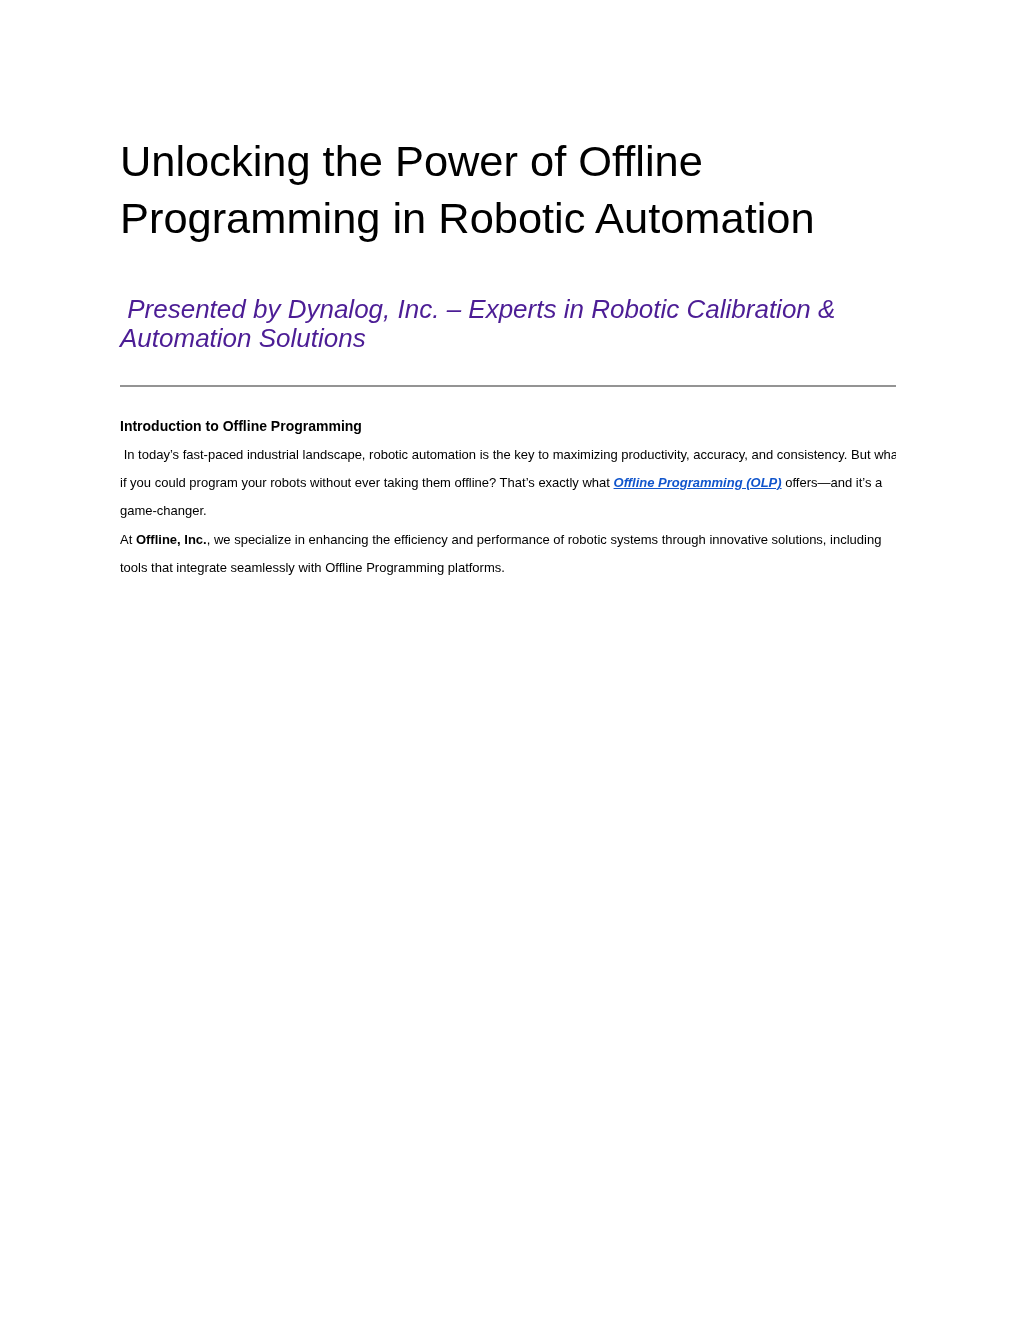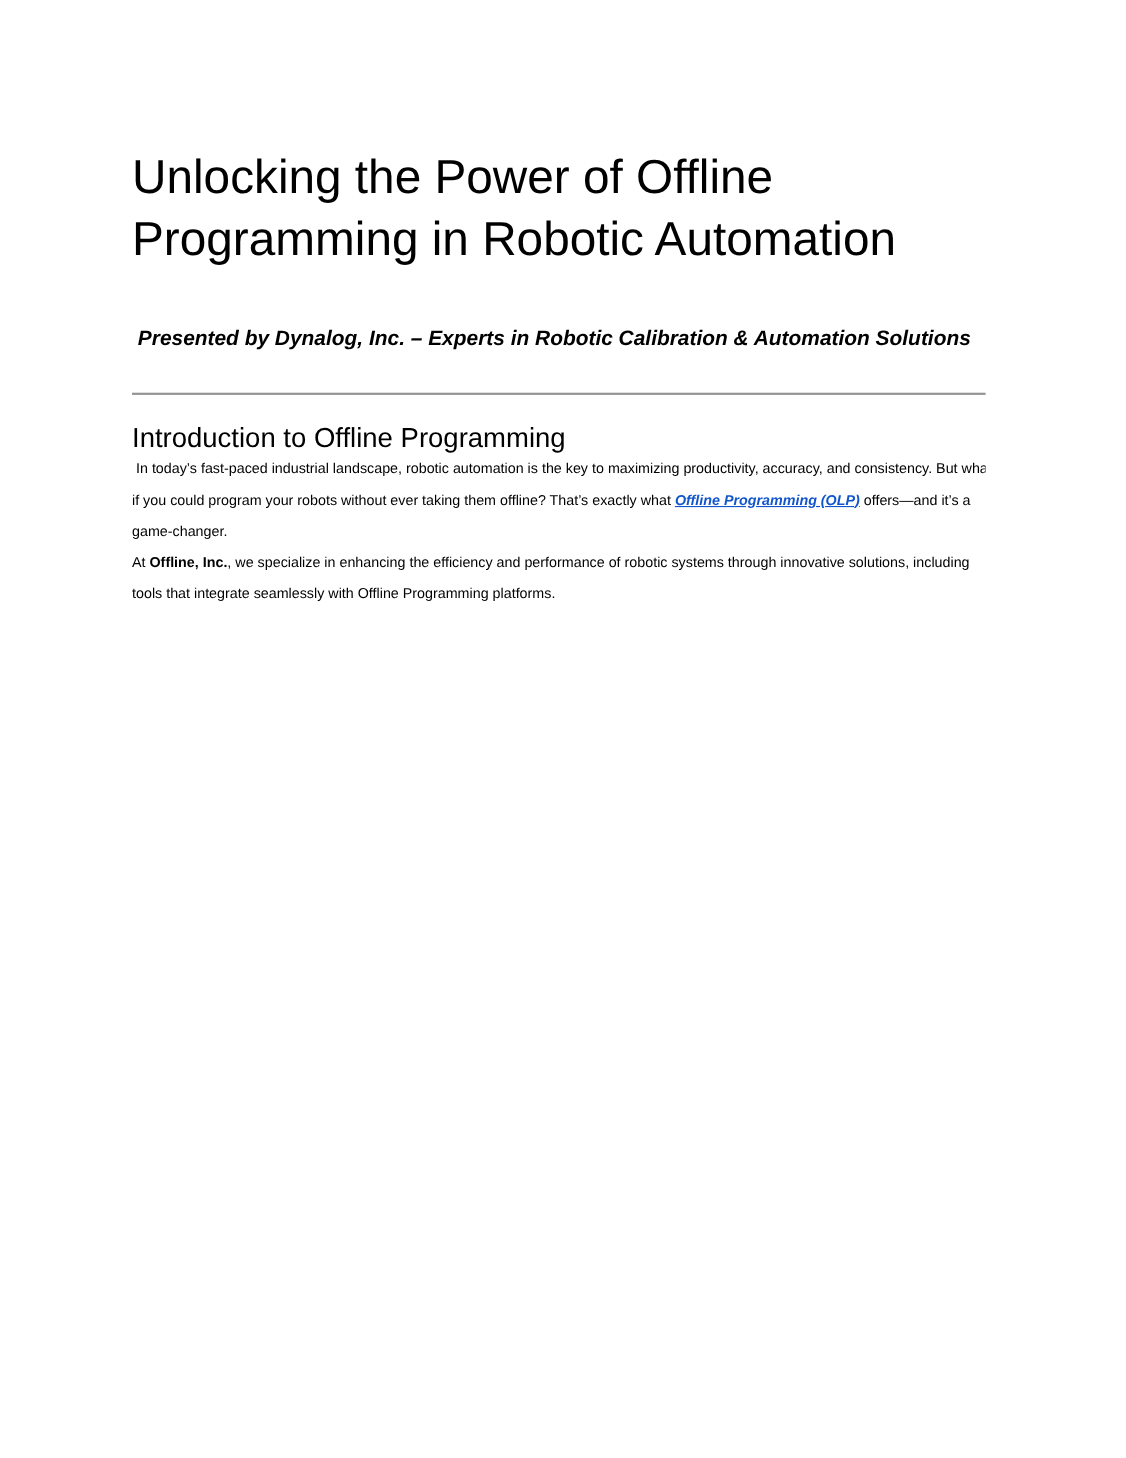--- a/index.html
+++ b/index.html
@@ -21,39 +21,39 @@
   .doc-title {
     margin: 0;
     padding-top: 133px;
     font-size: 43.4px;
     line-height: 56.7px;
     font-weight: 400;
     color: #000000;
   }
   .doc-subtitle {
     margin: 49px 0 0 0;
-    font-size: 19px;
+    font-size: 26px;
     line-height: 28.4px;
     font-style: italic;
-    font-weight: 700;
+    font-weight: 400;
     white-space: pre-wrap;
-    color: #000000;
+    color: #4c1d95;
   }
   .divider {
     margin: 33px 0 0 0;
     border: none;
     border-top: 2px solid #949494;
     width: 100%;
     height: 0;
   }
   .section-heading {
     margin: 25px 0 0 0;
-    font-size: 25px;
+    font-size: 14px;
     line-height: 28.4px;
-    font-weight: 400;
+    font-weight: 700;
     white-space: pre-wrap;
   }
   .para {
     margin: 0;
     font-size: 13px;
     line-height: 28.4px;
     white-space: pre-wrap;
   }
   .para .seg-bold { font-weight: 700; }
   .para a.seg-link {

